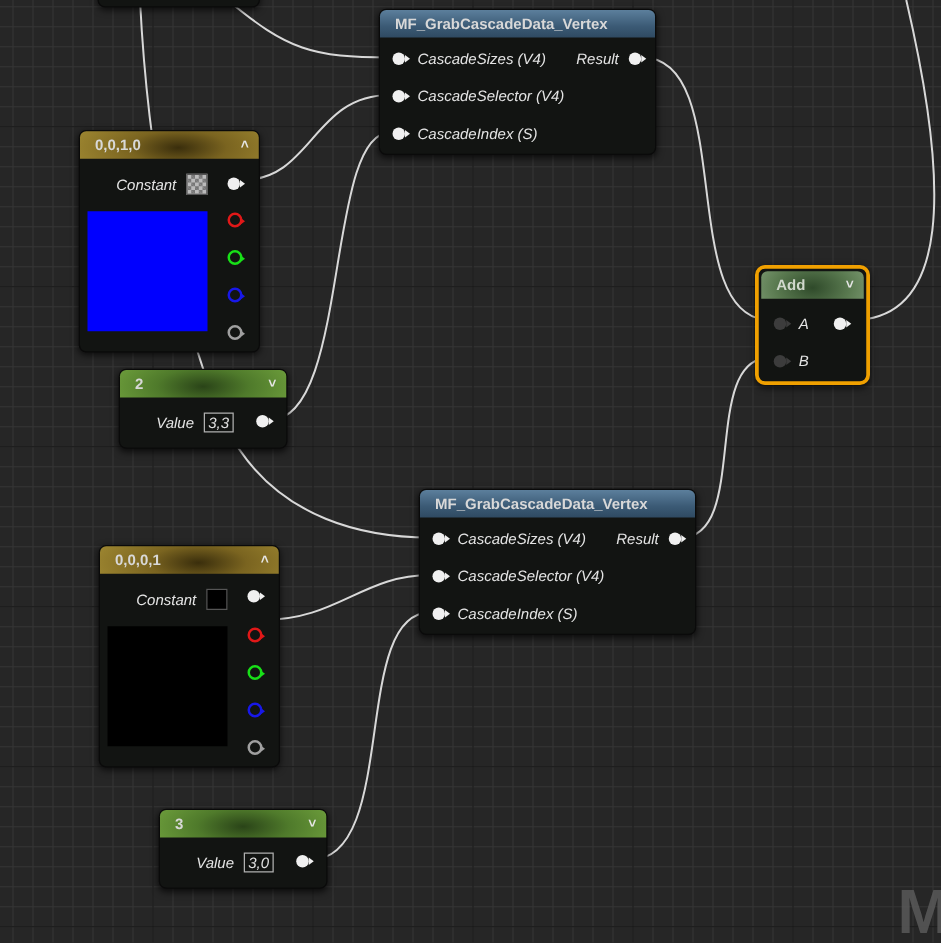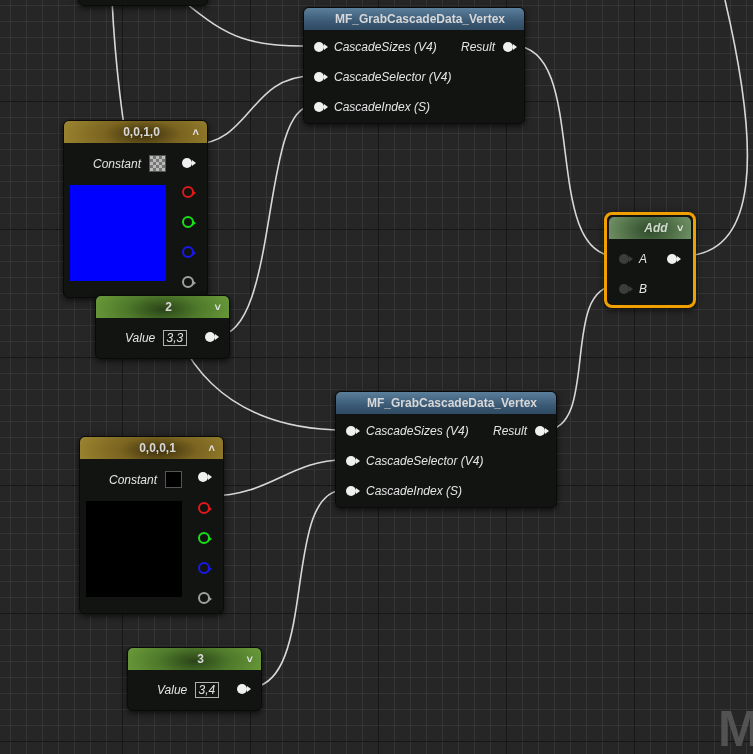--- a/index.html
+++ b/index.html
@@ -11,21 +11,21 @@
       linear-gradient(#353535 1px, transparent 1px),
       linear-gradient(90deg,#353535 1px, transparent 1px);
     background-size:128px 128px,128px 128px,16px 16px,16px 16px;
     background-position:-5px -27px,-6px -5px,-5px -27px,-6px -5px;
     font-family:"Liberation Sans","DejaVu Sans",sans-serif;}
   #graph{position:absolute;left:0;top:0;width:753px;height:754px;}
   svg.wires{position:absolute;left:0;top:0;pointer-events:none;}
   .node{position:absolute;background:#121412;border-radius:6px;
     box-shadow:0 2px 6px rgba(0,0,0,.7);border:1px solid #0a0a0a;}
   .hdr{height:22px;border-radius:5px 5px 0 0;position:relative;
-    color:#d8d8d8;font-weight:bold;font-size:12px;line-height:22px;padding-left:12px;text-align:center;}
+    color:#d8d8d8;font-weight:bold;font-size:12px;line-height:22px;padding-left:12px;}
   .hdr.blue{background:linear-gradient(180deg,#5c7f9c 0%,#3b5a75 60%,#2f4a62 100%);}
   .hdr.gold{background:radial-gradient(ellipse 60% 140% at 55% 60%,#3a2e0c 0%,#7a6420 45%,#9c8530 100%);}
   .hdr.green{background:radial-gradient(ellipse 55% 130% at 50% 60%,#2a4418 0%,#4f7a2b 50%,#6a9a3a 100%);}
   .hdr.lgreen{background:radial-gradient(ellipse 60% 140% at 50% 60%,#2f4a2a 0%,#5a7a50 60%,#7a9870 100%);color:#d0d8cc;}
   .chev{position:absolute;right:8px;top:0;font-size:11px;color:#e6e6e6;}
   .pinrow{position:absolute;font-size:12px;color:#e4e4e4;height:16px;line-height:16px;white-space:nowrap;font-style:italic;}
   .pin{position:absolute;width:10px;height:10px;border-radius:50%;background:#f0f0f0;}
   .pin::after{content:"";position:absolute;right:-4px;top:2px;border-left:4px solid #f0f0f0;border-top:3px solid transparent;border-bottom:3px solid transparent;}
   .pin.ring{background:transparent;border:2px solid;width:8px;height:8px;}
   .pin.ring.r{border-color:#e01818;} .pin.ring.r::after{border-left-color:#e01818;}
@@ -76,21 +76,21 @@
     <div class="pinrow" style="left:10px;top:91px;">
       <span class="pin" style="left:0;top:3px;"></span>
       <span style="margin-left:20px">CascadeIndex (S)</span>
     </div>
     <div class="pinrow" style="left:157px;top:31px;width:56px;">
       <span>Result</span>
       <span class="pin" style="left:42px;top:3px;"></span>
     </div>
   </div>
 
-  <div class="node" style="left:63px;top:120px;width:143px;height:176px;">
+  <div class="node" style="left:63px;top:104px;width:143px;height:176px;">
     <div class="hdr gold">
       <span>0,0,1,0</span>
       <span class="chev">˄</span>
     </div>
     <div class="pinrow" style="left:29px;top:35px;">Constant</div>
     <div class="swatch checker" style="left:85px;top:34px;"></div>
     <div class="pin" style="left:118px;top:37px;"></div>
     <div class="preview" style="left:6px;top:64px;width:96px;height:96px;background:#0000ff;"></div>
     <div class="pin ring r" style="left:118px;top:65px;"></div>
     <div class="pin ring g" style="left:118px;top:95px;"></div>
@@ -104,21 +104,21 @@
       <span class="chev">˅</span>
     </div>
     <div class="pinrow" style="left:29px;top:34px;">
       <span>Value</span>
       <span class="valbox">3,3</span>
     </div>
     <div class="pin" style="left:109px;top:36px;"></div>
   </div>
 
   <div class="node" style="left:604px;top:212px;width:86px;height:90px;border:3px solid #f0a000;border-radius:8px;">
-    <div class="hdr lgreen" style="margin:2px 2px 0 2px;font-style:italic;">
+    <div class="hdr lgreen" style="margin:2px 2px 0 2px;">
       <span>Add</span>
       <span class="chev">˅</span>
     </div>
     <div class="pinrow" style="left:12px;top:36px;">
       <span class="pin dim" style="left:0;top:3px;"></span>
       <span style="margin-left:20px">A</span>
     </div>
     <div class="pinrow" style="left:12px;top:66px;">
       <span class="pin dim" style="left:0;top:3px;"></span>
       <span style="margin-left:20px">B</span>
@@ -161,19 +161,19 @@
     <div class="pin ring w" style="left:118px;top:155px;"></div>
   </div>
 
   <div class="node" style="left:127px;top:647px;width:133px;height:62px;">
     <div class="hdr green">
       <span>3</span>
       <span class="chev">˅</span>
     </div>
     <div class="pinrow" style="left:29px;top:34px;">
       <span>Value</span>
-      <span class="valbox">3,4</span>
+      <span class="valbox">3,0</span>
     </div>
     <div class="pin" style="left:109px;top:36px;"></div>
   </div>
 
   <div class="watermark">M</div>
 </div>
 
 </body></html>

